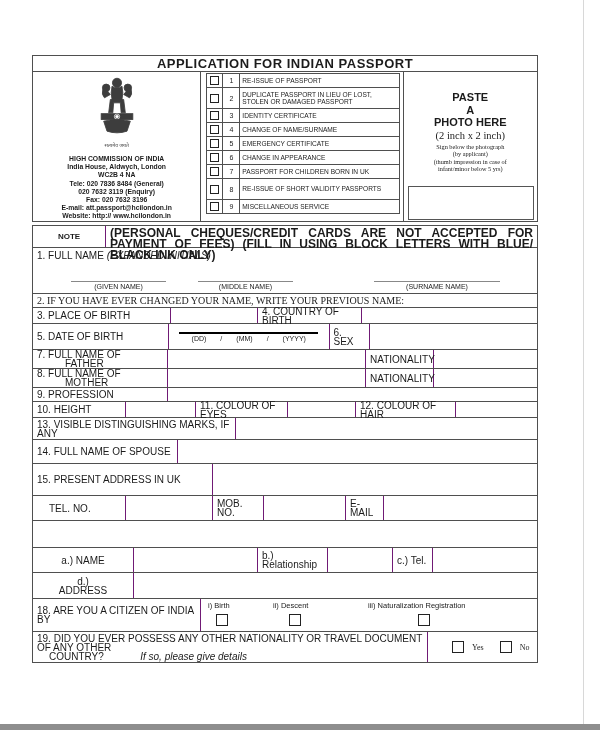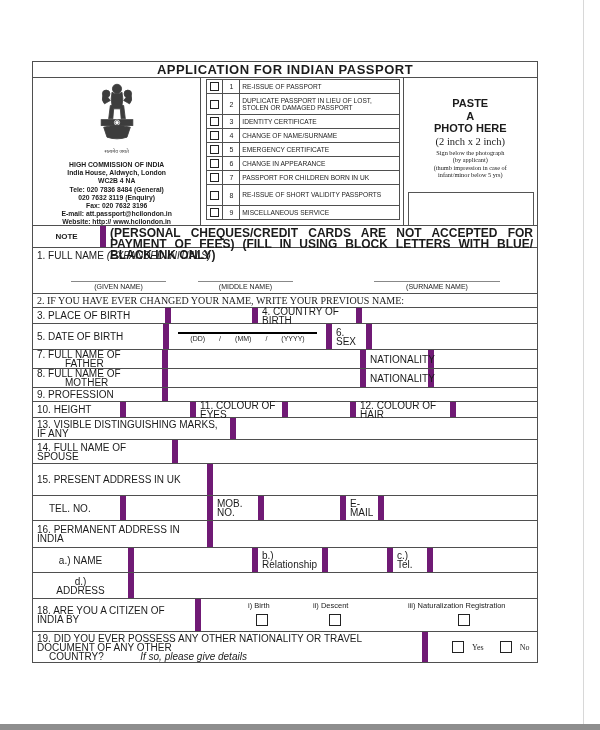--- a/index.html
+++ b/index.html
@@ -4,21 +4,21 @@
 <style>
   * { margin:0; padding:0; box-sizing:border-box; }
   html,body { background:#fff; }
   body { font-family:"Liberation Sans", sans-serif; color:#1b1b1b; }
   .canvas { position:relative; width:600px; height:730px; background:#fff;
             outline:1px solid #c4c4c4; overflow:hidden; }
   .sheet-edge { position:absolute; top:0; bottom:0; width:1px; background:#d8d8d8; }
   .bottom-bar { position:absolute; left:0; right:0; bottom:0; height:6px; background:#8e8e8e; }
 
   .box { position:absolute; left:32px; width:506px; border:1px solid #4f4f4f; background:#fff; }
-  .box-top { top:61px; height:167px; }
+  .box-top { top:55px; height:167px; }
   .box-main { top:225px; }
 
   .title { height:16px; border-bottom:1px solid #4f4f4f; text-align:center;
            font-weight:bold; font-size:13px; letter-spacing:.5px; line-height:16px; }
 
   .header { display:flex; height:150px; }
   .h-left { width:169px; border-right:1px solid #4f4f4f; text-align:center; padding-top:4px; }
   .h-mid  { width:203px; border-right:1px solid #4f4f4f; padding:1px 3px 0 5px; }
   .h-right{ width:134px; position:relative; text-align:center; padding-top:6px;margin-top:13px; }
 
@@ -35,38 +35,38 @@
   .cbx.big { width:12px; height:12px; border-width:1.5px; }
 
   .paste { font-weight:bold; font-size:11px; line-height:12.5px; }
   .photo-size { font-family:"Liberation Serif", serif; font-size:10.5px; margin-top:1px; }
   .photo-note { font-family:"Liberation Serif", serif; font-size:6.3px; line-height:7.6px; margin-top:2px; }
   .sig-box { position:absolute; left:4px; bottom:2px; width:126px; height:34px; border:1px solid #555; }
 
   .row { display:flex; border-bottom:1px solid #4f4f4f; position:relative; }
   .row:last-child { border-bottom:none; }
   .cell { display:flex; align-items:center; padding:1px 4px; font-size:10px; line-height:9px; }
-  .br { border-right:6px solid #701a75; }
+  .br { border-right:1px solid #701a75; }
   .top { align-items:flex-start; padding-top:3px; }
   .ctr { justify-content:center; text-align:center; }
   .fill { flex:1;font-family:Liberation Serif, serif; }
   .it { font-style:italic; }
 
   .note-row { height:22px; }
   .note-label { width:73px; font-weight:bold; font-size:8px; }
   .note-text { flex:1; font-weight:bold; font-size:12px; line-height:11px; text-align:justify; padding:2px 4px; }
 
   .sub-label { position:absolute; border-top:1px solid #888; text-align:center;
                font-size:7px; padding-top:1px; bottom:3px; }
   .date-wrap { flex:1; display:flex; flex-direction:column; align-items:center; justify-content:center; }
   .date-line { width:139px; border-top:2px solid #000; }
   .date-parts { display:flex; gap:14px; font-size:7px; margin-top:1px; }
   .two-line { flex-direction:column; align-items:flex-start; justify-content:center; }
   .two-line span:nth-child(2) { padding-left:28px;text-align:right; }
-  .opt-zone { position:relative; flex:1;margin-left:40px; }
+  .opt-zone { position:relative; flex:1; }
   .opt-label { position:absolute; top:2px; font-size:7.5px; }
   .opt-cbx { position:absolute; top:15px; }
   .yn { display:flex; align-items:center; gap:6px; padding-left:24px; font-size:8px; }
   .yn .cbx.big { margin-right:2px; }
 </style>
 </head>
 <body>
 
 <div class="canvas">
   <div class="sheet-edge" style="left:583px"></div>
@@ -286,21 +286,20 @@
       <div class="cell br" style="width:51px">MOB. NO.</div>
       <div class="cell br" style="width:82px"></div>
       <div class="cell br two-line" style="width:38px">
         <span>E-</span>
         <span style="padding-left:0">MAIL</span>
       </div>
       <div class="cell fill"></div>
     </div>
 
     <div class="row" style="height:27px">
-      <div class="cell br" style="width:180px">16. PERMANENT ADDRESS IN INDIA</div>
       <div class="cell fill"></div>
     </div>
 
 
     <div class="row" style="height:25px">
       <div class="cell br ctr" style="width:101px">a.) NAME</div>
       <div class="cell br" style="width:124px"></div>
       <div class="cell br" style="width:70px">b.) Relationship</div>
       <div class="cell br" style="width:65px"></div>
       <div class="cell br" style="width:40px">c.) Tel.</div>

